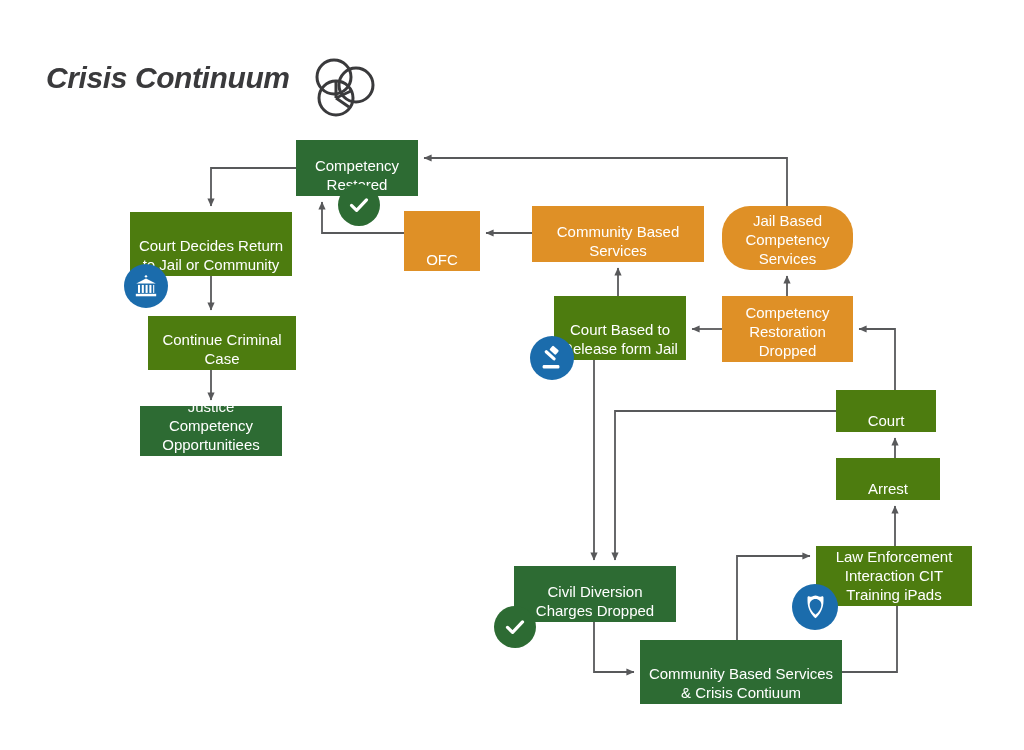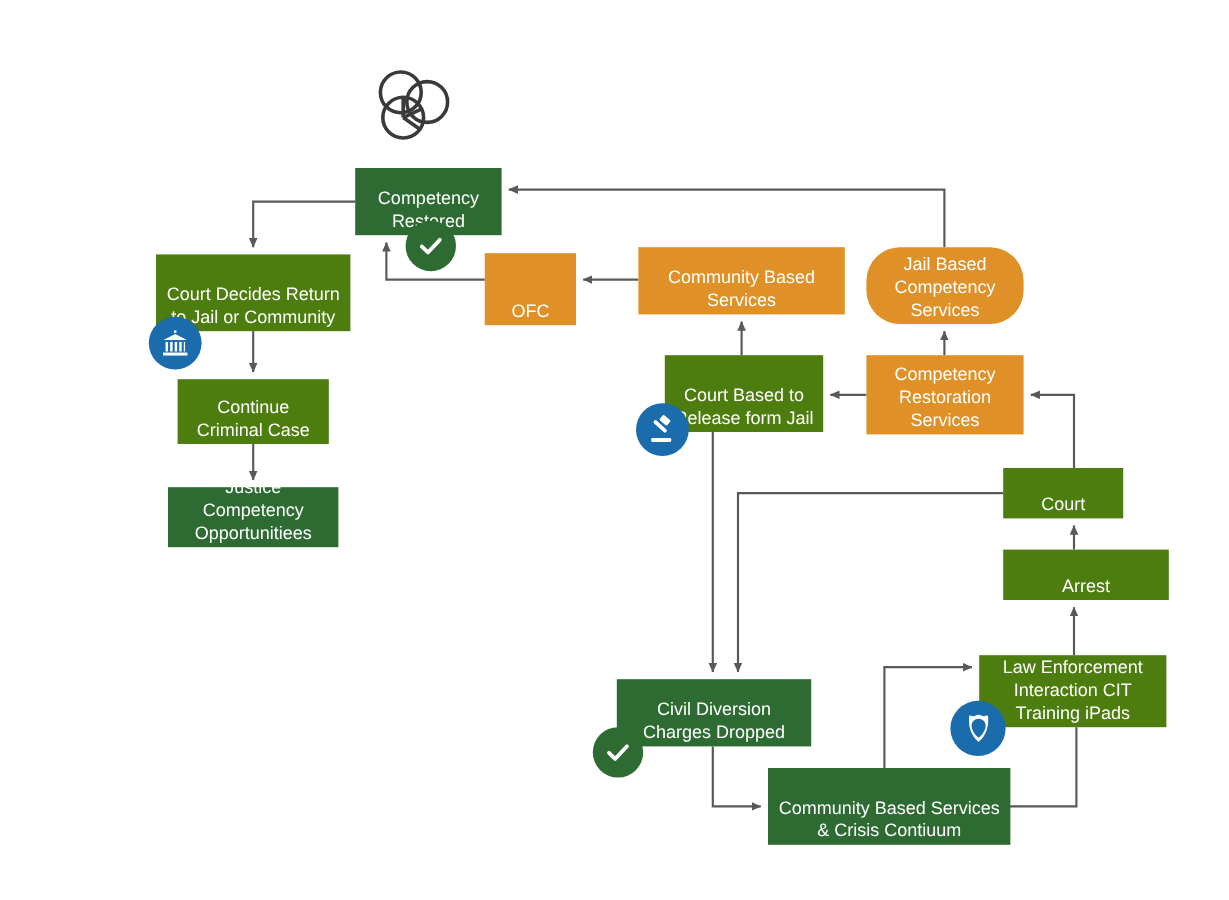--- a/index.html
+++ b/index.html
@@ -130,62 +130,63 @@
 
     <path d="M594,622 L594,672 L634,672"></path>
 
     <path d="M737,640 L737,556 L810,556"></path>
 
     <path d="M897,606 L897,672 L828,672"></path>
   </g>
 </svg>
 
 <div class="header">
+  <div class="logo-line2">Crisis Continuum</div>
   <div class="logo-mark">
     <svg viewBox="0 0 70 62" width="70" height="62">
       <circle cx="26" cy="20" r="17" fill="none" stroke="#3a3a3c" stroke-width="3"></circle>
       <circle cx="48" cy="28" r="17" fill="none" stroke="#3a3a3c" stroke-width="3"></circle>
       <circle cx="28" cy="41" r="17" fill="none" stroke="#3a3a3c" stroke-width="3"></circle>
       <path d="M28,41 L28,24 M28,41 L43,34 M28,41 L41,50" fill="none" stroke="#3a3a3c" stroke-width="3"></path>
     </svg>
   </div>
 </div>
 
 <div id="nodes-layer">
     <div class="node green" style="left: 296px; top: 140px; width: 122px; height: 56px;">
       <span>Competency Restored</span>
     </div>
     <div class="node blue" style="left: 130px; top: 212px; width: 162px; height: 64px;">
       <span>Court Decides Return to Jail or Community</span>
     </div>
-    <div class="node blue" style="left: 148px; top: 316px; width: 126px; height: 54px;">
+    <div class="node blue" style="left: 148px; top: 316px; width: 148px; height: 54px;">
       <span>Continue Criminal Case</span>
     </div>
     <div class="node green" style="left: 140px; top: 406px; width: 142px; height: 50px;">
       <span>Justice Competency Opportunitiees</span>
     </div>
     <div class="node orange" style="left: 404px; top: 211px; width: 76px; height: 60px;">
       <span>OFC</span>
     </div>
     <div class="node orange" style="left: 532px; top: 206px; width: 172px; height: 56px;">
       <span>Community Based Services</span>
     </div>
     <div class="node orange" style="left: 722px; top: 206px; width: 131px; height: 64px; border-radius: 28px;">
       <span>Jail Based Competency Services</span>
     </div>
     <div class="node blue" style="left: 554px; top: 296px; width: 132px; height: 64px;">
       <span>Court Based to Release form Jail</span>
     </div>
     <div class="node orange" style="left: 722px; top: 296px; width: 131px; height: 66px;">
-      <span>Competency Restoration Services</span>
+      <span>Competency Restoration Dropped</span>
     </div>
     <div class="node blue" style="left: 836px; top: 390px; width: 100px; height: 42px;">
       <span>Court</span>
     </div>
-    <div class="node blue" style="left: 836px; top: 458px; width: 138px; height: 42px;">
+    <div class="node blue" style="left: 836px; top: 458px; width: 104px; height: 42px;">
       <span>Arrest</span>
     </div>
     <div class="node blue" style="left: 816px; top: 546px; width: 156px; height: 60px;">
       <span>Law Enforcement Interaction CIT Training iPads</span>
     </div>
     <div class="node green" style="left: 514px; top: 566px; width: 162px; height: 56px;">
       <span>Civil Diversion Charges Dropped</span>
     </div>
     <div class="node green" style="left: 640px; top: 640px; width: 202px; height: 64px;">
       <span>Community Based Services &amp; Crisis Contiuum</span>

